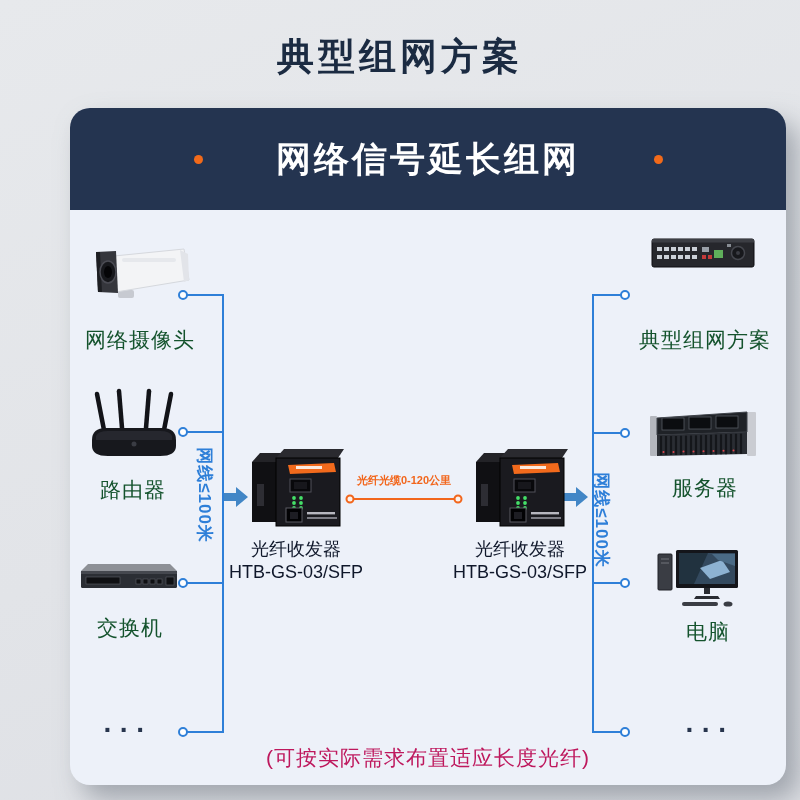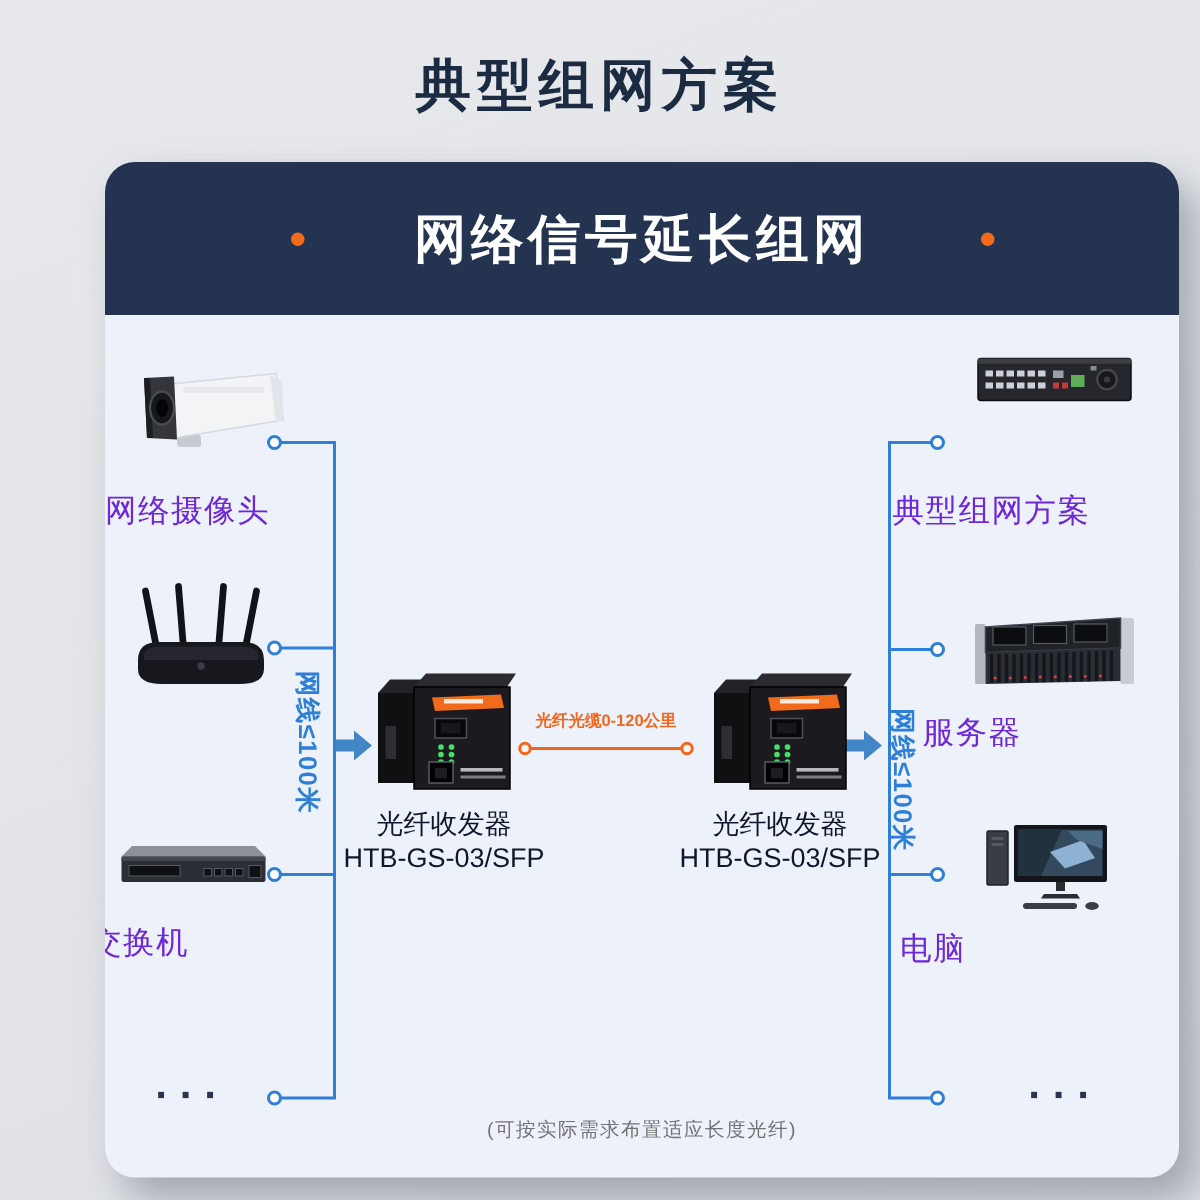--- a/index.html
+++ b/index.html
@@ -30,21 +30,21 @@
   }
   .banner-dot {
     position:absolute; top:47px; width:9px; height:9px; border-radius:50%;
     background:#f26a1a;
   }
   .banner-dot.left { left:124px; }
   .banner-dot.right { left:584px; }
   .panel-body { position:relative; width:716px; height:575px; }
   .abs { position:absolute; }
   .dev-label {
-    position:absolute; color:#6d28d9;
+    position:absolute; text-align:center; color:#14532d;
     font-size:21px; font-weight:500; letter-spacing:1px; white-space:nowrap;
   }
   .conv-label {
     position:absolute; text-align:center; color:#0f172a;
     font-size:18px; line-height:23px; font-weight:400; white-space:nowrap;
   }
   .cable-label {
     position:absolute; width:120px; height:22px; text-align:center;
     color:#2e7fd8; font-size:17px; font-weight:700; letter-spacing:1px;
     white-space:nowrap; transform:rotate(90deg);
@@ -52,21 +52,21 @@
   .fiber-label {
     position:absolute; left:244px; top:263px; width:180px; text-align:center;
     color:#f2661c; font-size:11px; font-weight:700; white-space:nowrap;
   }
   .dots {
     position:absolute; width:80px; text-align:center; color:#27354d;
     font-size:28px; font-weight:900; letter-spacing:7px; line-height:20px;
   }
   .note {
     position:absolute; left:0; top:534px; width:716px; text-align:center;
-    color:#737373; font-size:13px; font-weight:500; letter-spacing:1px;
+    color:#be185d; font-size:21px; font-weight:500; letter-spacing:1px;
   }
   svg { display:block; }
 </style>
 </head>
 <body>
 
 <div class="page-title">典型组网方案</div>
 
 <div class="panel">
   <div class="panel-header">
@@ -117,20 +117,21 @@
 
     <svg class="abs" style="left:18px;top:178px" width="92" height="78" viewBox="0 0 92 78">
       <path d="M16,42 L9,6" stroke="#121318" stroke-width="4.5" stroke-linecap="round"></path>
       <path d="M34,40 L31,3" stroke="#121318" stroke-width="4.5" stroke-linecap="round"></path>
       <path d="M58,40 L61,3" stroke="#121318" stroke-width="4.5" stroke-linecap="round"></path>
       <path d="M76,42 L83,6" stroke="#121318" stroke-width="4.5" stroke-linecap="round"></path>
       <path d="M4,52 Q4,40 18,40 L74,40 Q88,40 88,52 L88,58 Q88,68 72,68 L20,68 Q4,68 4,58 Z" fill="#17181d"></path>
       <path d="M8,48 Q10,43 20,43 L72,43 Q82,43 84,48 L84,52 L8,52 Z" fill="#26272e"></path>
       <circle cx="46" cy="56" r="2.5" fill="#3a3c44"></circle>
     </svg>
+    <div class="dev-label" style="left:-7px;top:266px;width:140px">路由器</div>
 
     <svg class="abs" style="left:8px;top:350px" width="102" height="34" viewBox="0 0 102 34">
       <polygon points="10,4 92,4 99,11 3,11" fill="#8d9096"></polygon>
       <rect x="3" y="11" width="96" height="17" rx="1.5" fill="#2b2e34"></rect>
       <rect x="3" y="11" width="96" height="3" fill="#45484f"></rect>
       <g fill="#0f1013" stroke="#5b5e66" stroke-width="0.6">
         <rect x="8" y="17" width="34" height="7"></rect>
         <rect x="58" y="19" width="5" height="5"></rect>
         <rect x="65" y="19" width="5" height="5"></rect>
         <rect x="72" y="19" width="5" height="5"></rect>
@@ -279,19 +280,19 @@
       <rect x="20" y="4" width="62" height="38" rx="1.5" fill="#14151a"></rect>
       <rect x="23" y="7" width="56" height="31" fill="#33495e"></rect>
       <polygon points="23,7 52,7 38,38 23,38" fill="#21323f"></polygon>
       <polygon points="44,22 66,14 74,26 54,33" fill="#8db2d2"></polygon>
       <polygon points="56,8 79,8 79,20 62,14" fill="#4a6a85"></polygon>
       <rect x="48" y="42" width="6" height="6" fill="#2a2c32"></rect>
       <polygon points="40,50 62,50 64,53 38,53" fill="#2a2c32"></polygon>
       <rect x="26" y="56" width="36" height="4" rx="2" fill="#3a3d44"></rect>
       <ellipse cx="72" cy="58" rx="4.5" ry="2.6" fill="#3a3d44"></ellipse>
     </svg>
-    <div class="dev-label" style="left:530px;top:408px;width:180px">电脑</div>
+    <div class="dev-label" style="left:548px;top:408px;width:180px">电脑</div>
 
     <div class="dots" style="left:600px;top:510px">···</div>
 
     <div class="note">(可按实际需求布置适应长度光纤)</div>
   </div>
 </div>
 
 </body></html>

